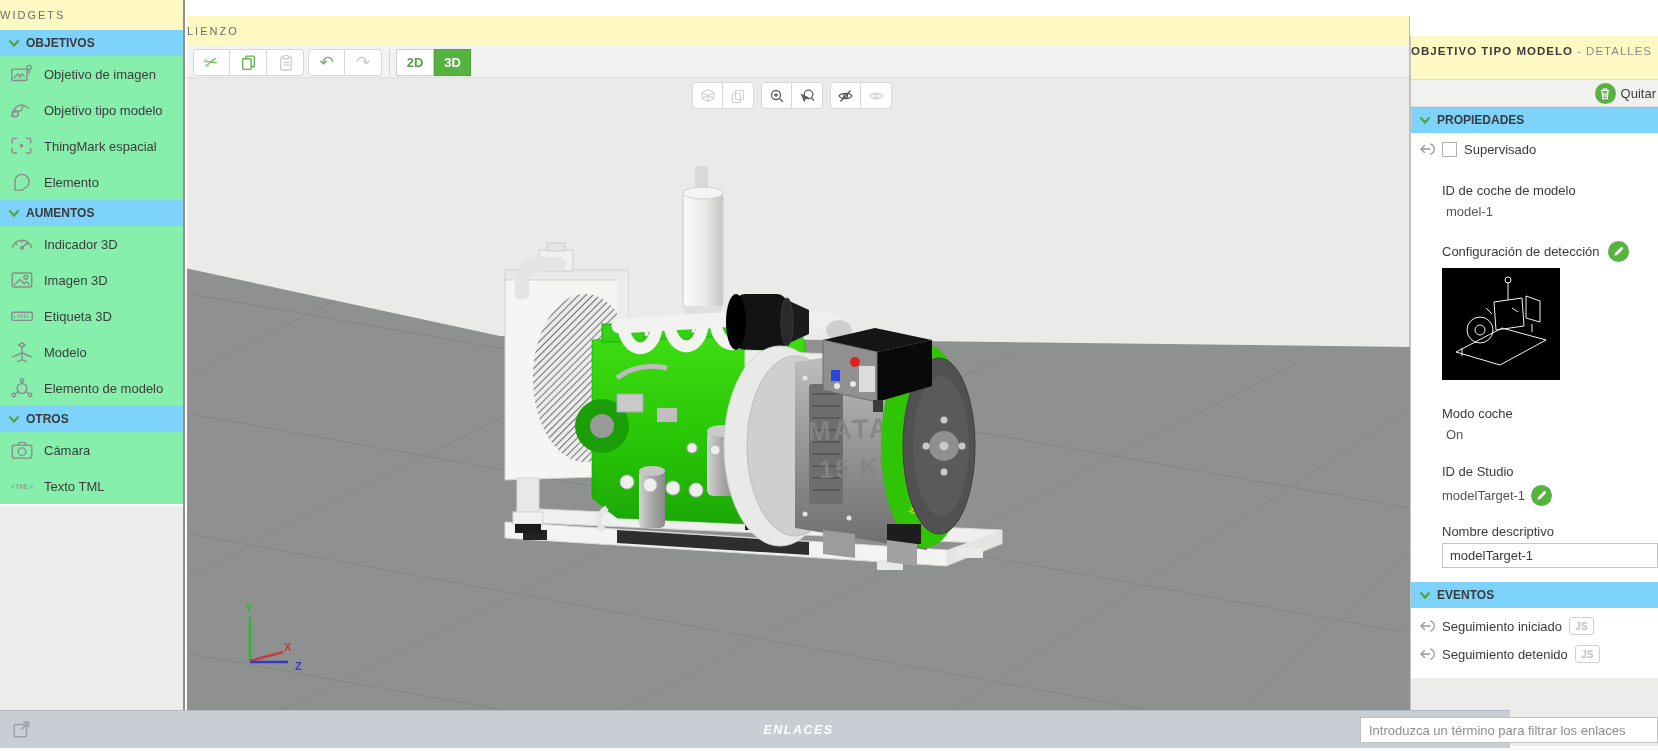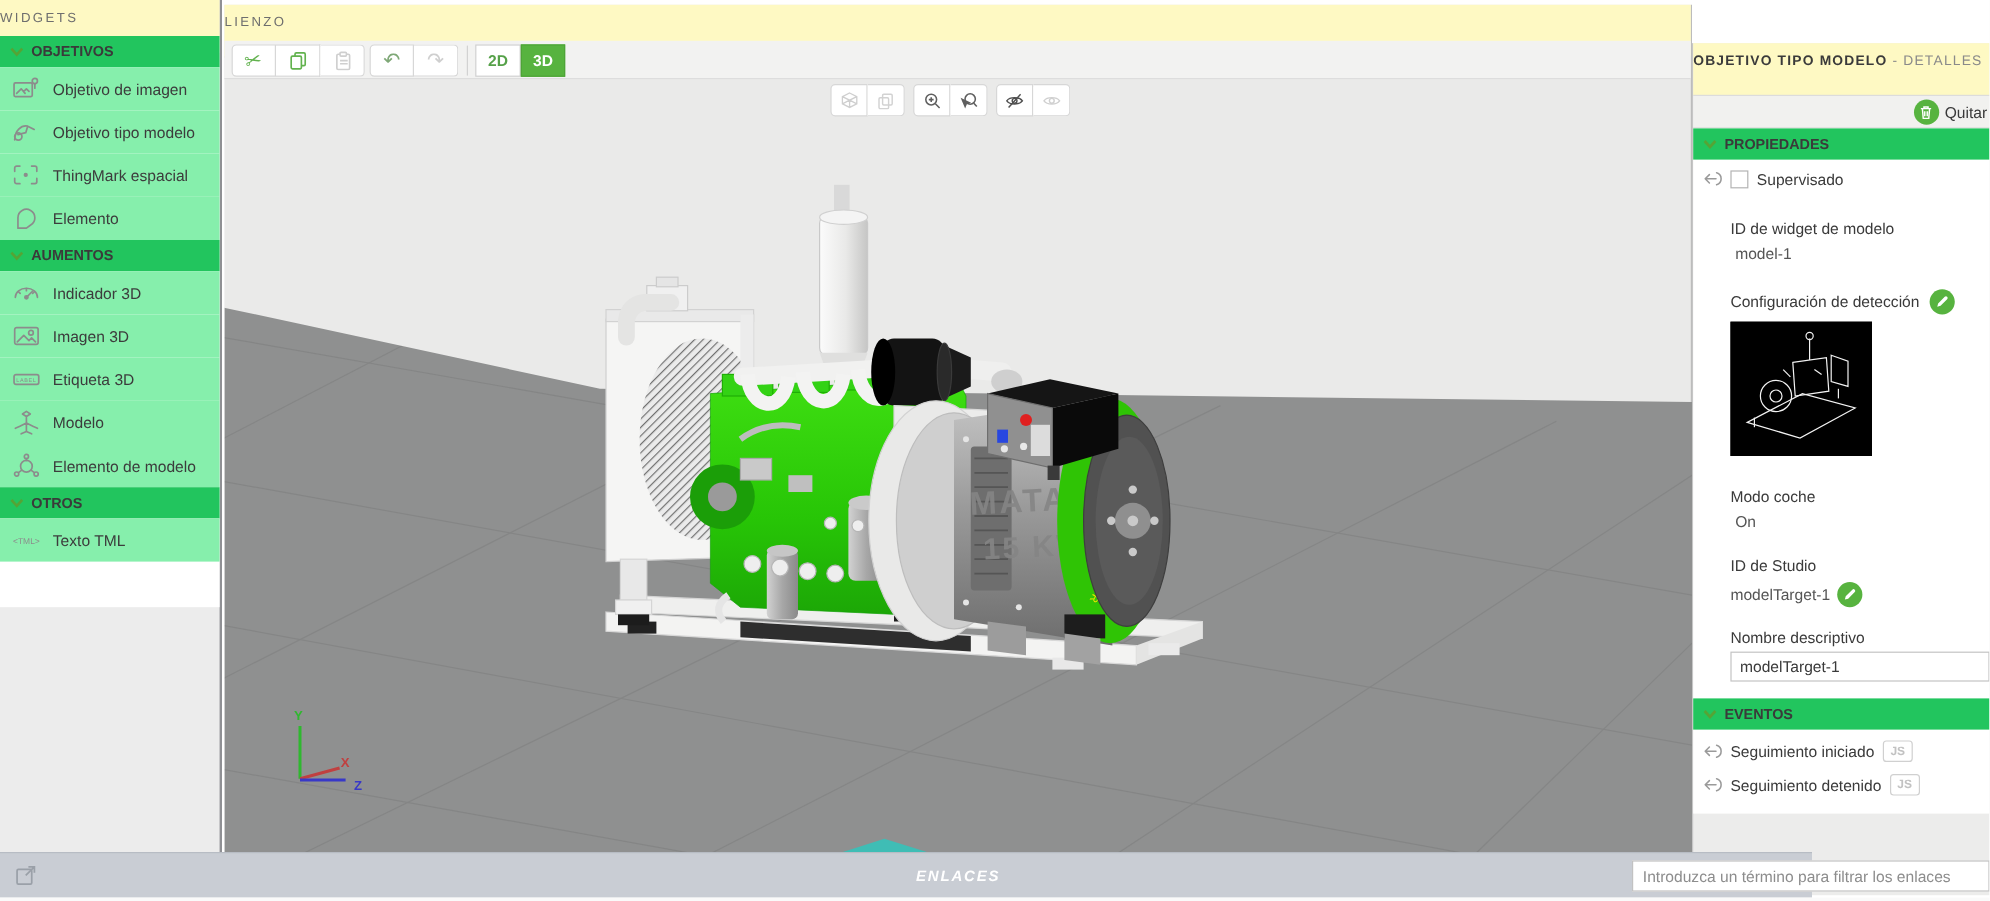--- a/index.html
+++ b/index.html
@@ -4,28 +4,28 @@
 <style>
   html,body{margin:0;padding:0;background:#fff;}
   *{box-sizing:border-box;}
   .app{position:relative;width:1658px;height:751px;overflow:hidden;
        font-family:"Liberation Sans","DejaVu Sans",sans-serif;color:#3c3c3c;background:#fff;}
   .hdr{height:44px;line-height:30px;text-align:left;font-size:11px;letter-spacing:2px;
        color:#6e6e6e;background:#fef9c3;border-bottom:1px solid #dcdcdc;white-space:nowrap;overflow:hidden;}
   
   .sidebar{position:absolute;left:0;top:0;width:185px;height:710px;background:#ececec;border-right:2px solid #8f9094;}
   .sidebar .body{position:absolute;top:30px;left:0;right:0;height:476px;background:#fff;}
-  .secbar{height:26px;display:flex;align-items:center;gap:6px;padding:0 8px;background:#22c55e;
+  .secbar{height:26px;display:flex;align-items:center;gap:6px;padding:0 8px;background:#7dd3fc;
           font-size:12px;font-weight:bold;color:#3a3a3a;}
   .witem{height:36px;display:flex;align-items:center;gap:8px;padding:0 8px;background:#86efac;cursor:pointer;}
   .witem .wicon{width:28px;display:flex;justify-content:center;}
   .witem .wlabel{font-size:13px;color:#3c3c3c;}
   .chev{width:12px;height:9px;flex:0 0 12px;}
   
-  .canvas{position:absolute;left:187px;top:4px;width:1223px;height:710px;background:#eaeae9;border-right:1px solid #bcbcbc;}
+  .canvas{position:absolute;left:187px;top:16px;width:1223px;height:710px;background:#eaeae9;border-right:1px solid #bcbcbc;}
   .cv-toolbar{position:absolute;top:30px;left:0;right:0;height:32px;background:#f2f2f1;border-bottom:1px solid #dddddd;}
   .btn{position:absolute;top:3px;height:27px;background:#fff;border:1px solid #d7d7d7;
        display:flex;align-items:center;justify-content:center;cursor:pointer;}
   .grp-l{border-radius:4px 0 0 4px;} .grp-m{border-left:none;border-radius:0;} .grp-r{border-left:none;border-radius:0 4px 4px 0;}
   .solo-l{border-radius:4px 0 0 4px;} .solo-r{border-radius:0 4px 4px 0;border-left:none;}
   .tdivider{position:absolute;top:4px;left:202px;width:1px;height:25px;background:#d2d2d2;}
   .mode2d{left:209px;width:38px;color:#56a149;font-size:13px;font-weight:bold;border:1px solid #cfcfcf;}
   .mode3d{left:247px;width:37px;background:#57b33f;border:1px solid #4ea437;color:#fff;font-size:13px;font-weight:bold;}
   .scene{position:absolute;top:62px;left:0;width:1223px;height:648px;overflow:hidden;}
   .viewbar{position:absolute;top:66px;left:505px;display:flex;gap:7px;}
@@ -169,20 +169,30 @@
         </div>
         <div class="secbar">
           <svg class="chev" viewBox="0 0 12 9">
             <polyline points="1.5,1.5 6,6.5 10.5,1.5" fill="none" stroke="#55a435" stroke-width="2.2"></polyline>
           </svg>
           <span>OTROS</span>
         </div>
         <div class="witem">
           <span class="wicon">
             <svg width="26" height="22" viewBox="0 0 24 20" fill="none" stroke="#8c8c8c" stroke-width="1.3" stroke-linecap="round" stroke-linejoin="round">
+              <rect x="3" y="5.5" width="18" height="12" rx="2"></rect>
+              <path d="M8 5.5 l1.5-2.5 h5 L16 5.5"></path>
+              <circle cx="12" cy="11.5" r="3.5"></circle>
+            </svg>
+          </span>
+          <span class="wlabel">Cámara</span>
+        </div>
+        <div class="witem">
+          <span class="wicon">
+            <svg width="26" height="22" viewBox="0 0 24 20" fill="none" stroke="#8c8c8c" stroke-width="1.3" stroke-linecap="round" stroke-linejoin="round">
               <text x="12" y="13" font-size="6.5" text-anchor="middle" fill="#8c8c8c" stroke="none">&lt;TML&gt;</text>
             </svg>
           </span>
           <span class="wlabel">Texto TML</span>
         </div>
       </div>
   </aside>
 
   <main class="canvas">
     <div class="hdr">LIENZO</div>
@@ -470,21 +480,21 @@
 
       <div class="prow">
         <svg width="17" height="16" viewBox="0 0 17 16" fill="none" stroke="#9a9a9a" stroke-width="1.3" stroke-linecap="round">
           <path d="M12.5 3 a5.2 5.2 0 0 1 0 10 M3 8 h9 M3 8 l3.5,-3.5 M3 8 l3.5,3.5"></path>
           </svg>
         <span class="checkbox"></span>
         <span>Supervisado</span>
       </div>
 
       <div style="height:14px;"></div>
-      <div class="plabel">ID de widget de modelo</div>
+      <div class="plabel">ID de coche de modelo</div>
       <div class="pvalue">model-1</div>
 
       <div style="height:16px;"></div>
       <div class="plabel" style="display:flex;align-items:center;gap:8px;">
         <span>Configuración de detección</span>
         <span class="gbtn">
           <svg width="11" height="11" viewBox="0 0 12 12">
             <path d="M1.5 10.5 l.8-3 6-6 a1.5 1.5 0 0 1 2.2 2.2 l-6 6 z" fill="#fff"></path>
             </svg>
           </span>

